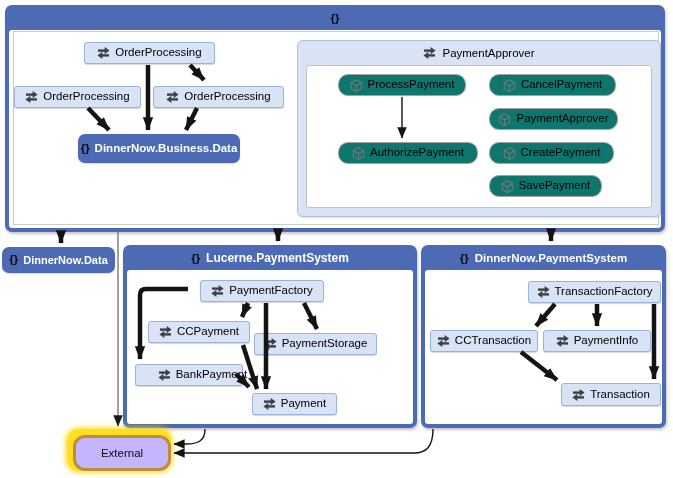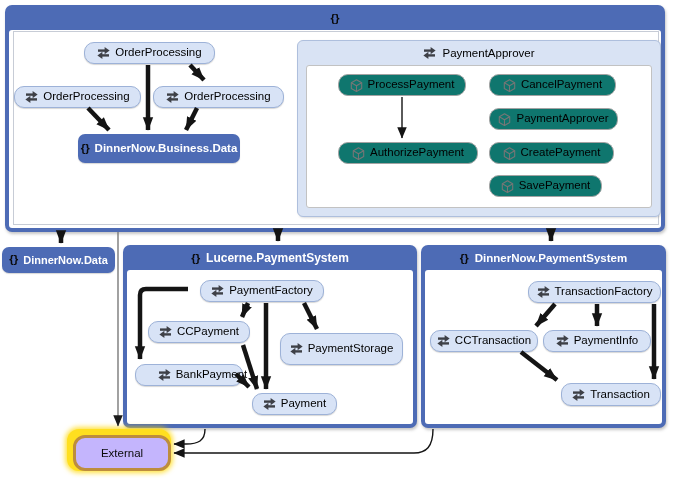--- a/index.html
+++ b/index.html
@@ -18,21 +18,21 @@
   
   .group-light{position:absolute;background:#d9e3f4;border:1px solid #aebfdd;border-radius:6px;
     box-shadow:1px 1px 2px rgba(120,120,120,.25);}
   .hdr2{height:24px;display:flex;align-items:center;justify-content:center;gap:6px;
     color:#000;font-size:11.5px;}
   .gbody{position:absolute;left:8px;right:8px;bottom:8px;top:24px;background:#fff;
     border:1px solid #c2c2c2;border-radius:3px;}
   
   .node{position:absolute;display:flex;align-items:center;justify-content:center;gap:5px;
     font-size:11.5px;line-height:1;box-sizing:border-box;white-space:nowrap;z-index:10;}
-  .light{background:#d8e3f6;border:1px solid #9db2d8;border-radius:10px;
+  .light{background:#d8e3f6;border:1px solid #9db2d8;border-radius:3px;
     box-shadow:0 1px 1px rgba(120,120,120,.3);}
   .dark{background:#4d6bb5;border-radius:7px;color:#fff;font-weight:bold;
     box-shadow:0 1px 1px rgba(120,120,120,.3);}
   .whiten{background:#0f766e;border:1px solid #a3a3a3;border-radius:10px;}
   .braces{font-weight:bold;color:#0a0a0a;font-size:11.5px;}
   .dark .braces,.hdr .braces{color:#0a0a0a;}
   .ic{flex:0 0 auto;}
   
   .ext-glow{position:absolute;left:67px;top:429px;width:104px;height:42px;z-index:8;
     background:#ffdf1f;border-radius:12px;box-shadow:0 0 5px 2px rgba(255,216,0,.75);}
@@ -167,21 +167,21 @@
       <use href="#ic-graph"></use>
     </svg>
   <span>PaymentFactory</span>
 </div>
 <div class="node light" style="left:148px;top:321px;width:102px;height:22px;">
   <svg class="ic" width="13" height="12" viewBox="0 0 13 12">
       <use href="#ic-graph"></use>
     </svg>
   <span>CCPayment</span>
 </div>
-<div class="node light" style="left:280px;top:333px;width:123px;height:32px;">
+<div class="node light" style="left:254px;top:333px;width:123px;height:22px;">
   <svg class="ic" width="13" height="12" viewBox="0 0 13 12">
       <use href="#ic-graph"></use>
     </svg>
   <span>PaymentStorage</span>
 </div>
 <div class="node light" style="left:135px;top:364px;width:108px;height:22px;padding-left:27px;">
   <svg class="ic" width="13" height="12" viewBox="0 0 13 12">
       <use href="#ic-graph"></use>
     </svg>
   <span>BankPayment</span>

